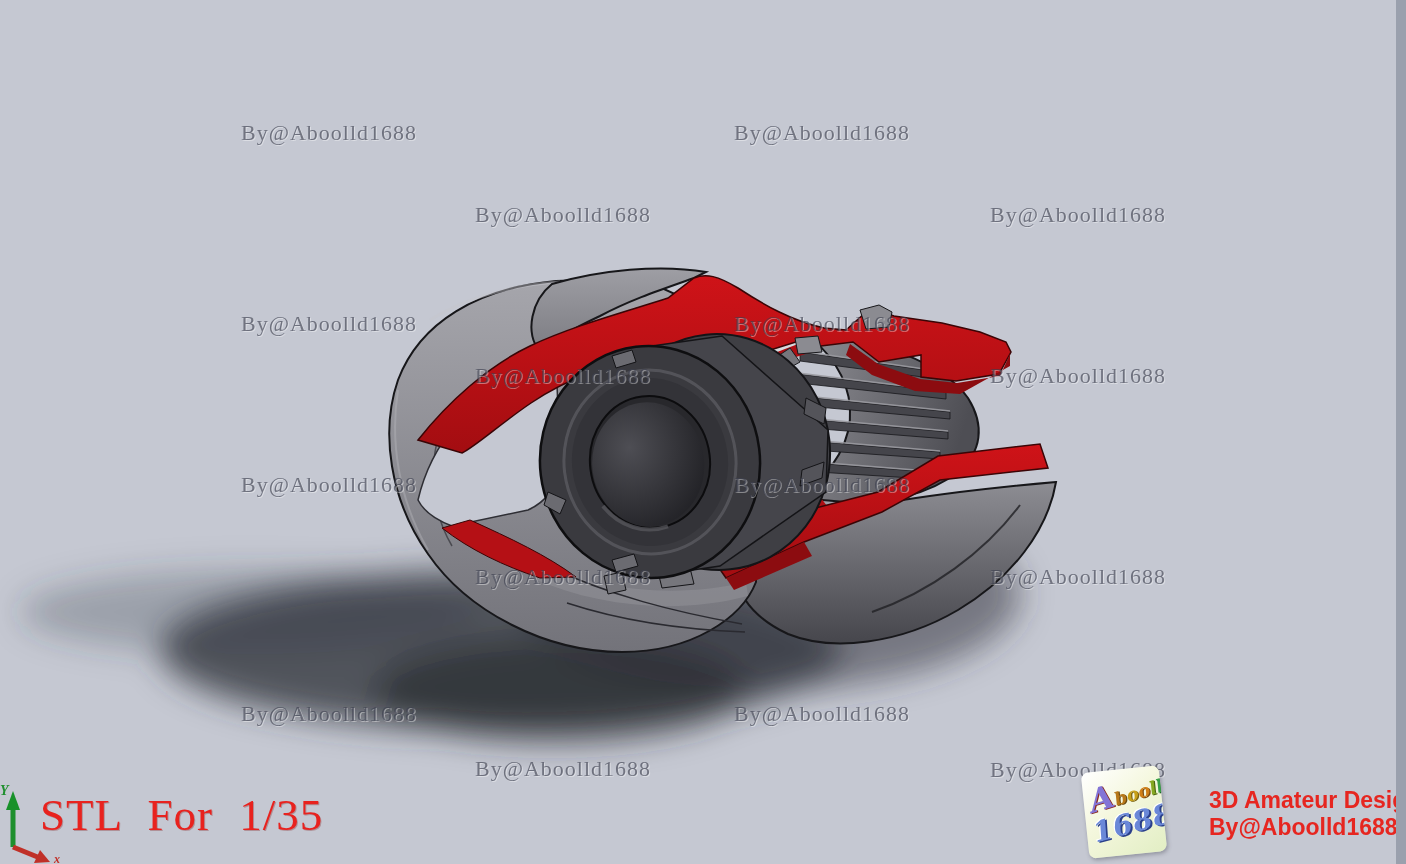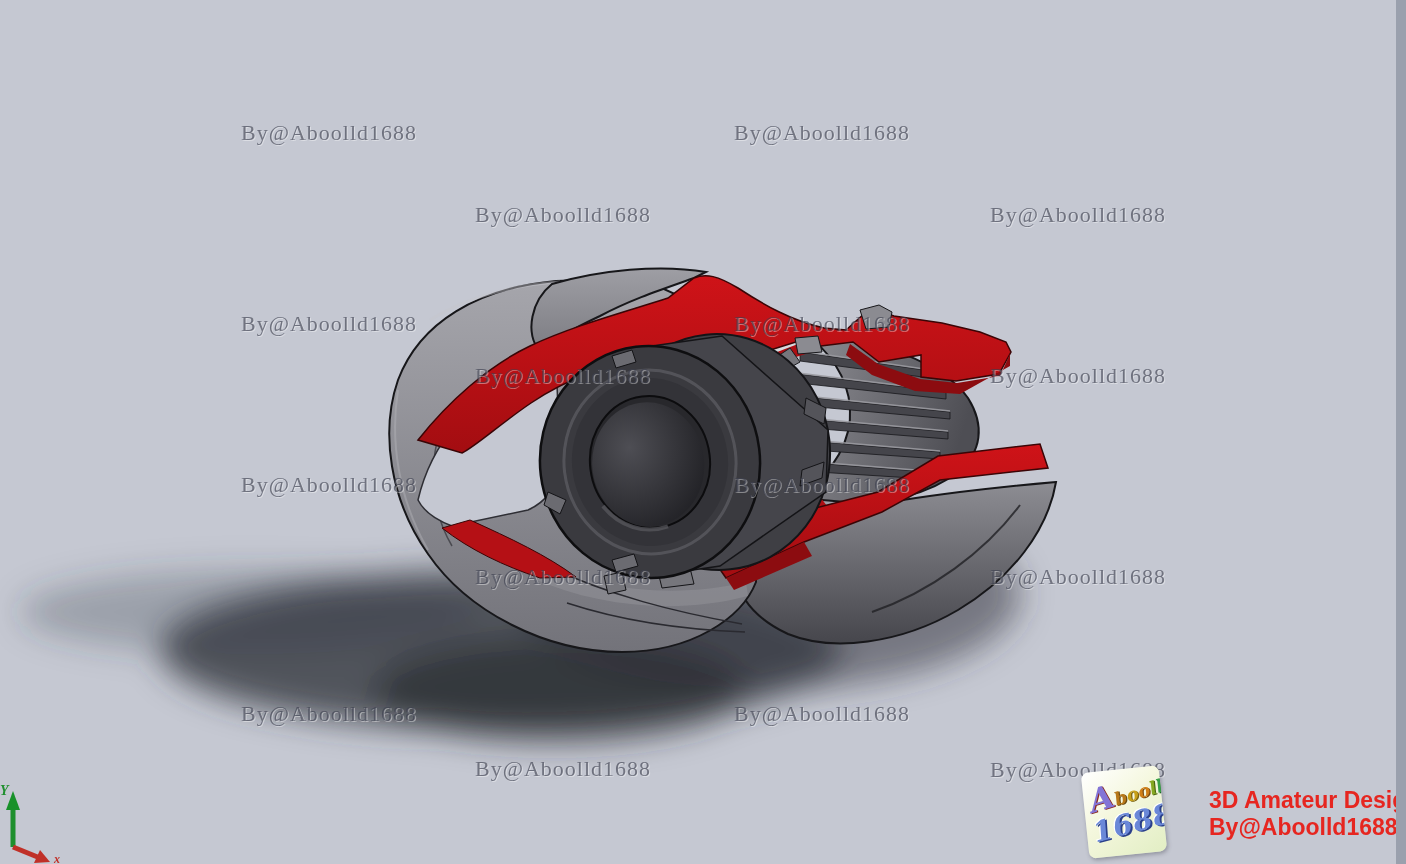--- a/index.html
+++ b/index.html
@@ -218,20 +218,21 @@
   <div class="wm" style="left:990px;top:363px">By@Aboolld1688</div>
   <div class="wm" style="left:241px;top:472px">By@Aboolld1688</div>
   <div class="wm" style="left:734px;top:472px">By@Aboolld1688</div>
   <div class="wm" style="left:475px;top:564px">By@Aboolld1688</div>
   <div class="wm" style="left:990px;top:564px">By@Aboolld1688</div>
   <div class="wm" style="left:241px;top:701px">By@Aboolld1688</div>
   <div class="wm" style="left:734px;top:701px">By@Aboolld1688</div>
   <div class="wm" style="left:475px;top:756px">By@Aboolld1688</div>
   <div class="wm" style="left:990px;top:757px">By@Aboolld1688</div>
 
+  <div class="stl-caption">STL For 1/35</div>
 
   <svg id="triad" width="70" height="85" viewBox="0 0 70 85">
     <text x="0" y="16" font-family="Liberation Serif, serif" font-style="italic" font-weight="bold" font-size="14" fill="#1f8f2e">Y</text>
     <line x1="13" y1="68" x2="13" y2="28" stroke="#1f8f2e" stroke-width="5"></line>
     <polygon points="13,12 6,31 20,31" fill="#18912a"></polygon>
     <line x1="13" y1="68" x2="40" y2="79" stroke="#c03028" stroke-width="5"></line>
     <polygon points="50,83 34,84 40,71" fill="#c03028"></polygon>
     <text x="54" y="84" font-family="Liberation Serif, serif" font-style="italic" font-weight="bold" font-size="12" fill="#c03028">x</text>
   </svg>
 

